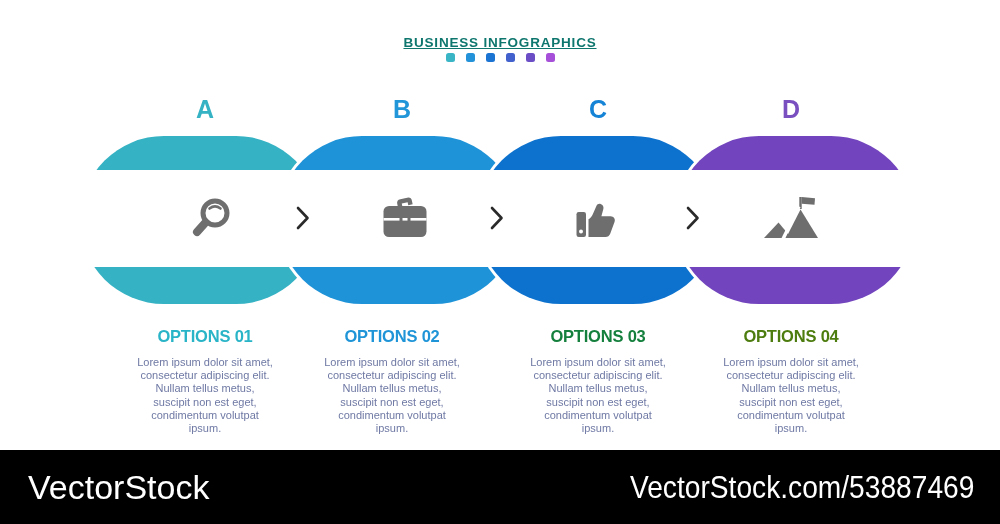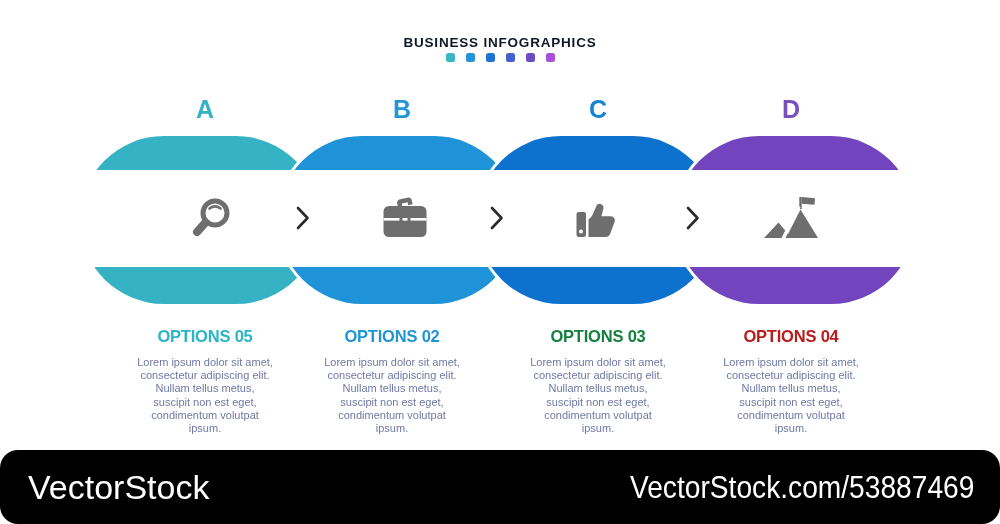--- a/index.html
+++ b/index.html
@@ -33,31 +33,31 @@
     text-align:center;
   }
   .col .opt-label { font-size:16.5px; font-weight:bold; letter-spacing:-0.2px; }
   .col .opt-desc {
     margin:10px auto 0; width:136px; font-size:11px; line-height:1.2;
   }
   
   .footer {
     position:absolute; left:0; bottom:0; width:100%; height:74px;
     display:flex; align-items:center; justify-content:space-between;
-    padding:0 26px 0 28px; box-sizing:border-box;border-radius:18px;
+    padding:0 26px 0 28px; box-sizing:border-box;
   }
   .brand { font-size:34px; letter-spacing:0; }
   .site-ref { font-size:32px; transform:scaleX(0.88); transform-origin:right center; }
 </style>
 </head>
 <body>
 
 <div class="canvas">
 
-  <div class="title" style="color: #0f172a;">BUSINESS INFOGRAPHICS</div>
+  <div class="title" style="color: #0f766e; text-decoration: underline;">BUSINESS INFOGRAPHICS</div>
   <div class="dots">
     <span class="dot" style="background: rgb(58, 181, 198);"></span>
     <span class="dot" style="background: rgb(36, 146, 216);"></span>
     <span class="dot" style="background: rgb(28, 116, 210);"></span>
     <span class="dot" style="background: rgb(67, 97, 205);"></span>
     <span class="dot" style="background: rgb(107, 78, 198);"></span>
     <span class="dot" style="background: rgb(166, 79, 216);"></span>
   </div>
 
   <div class="letter" style="left: 205px; color: rgb(53, 178, 195);">A</div>
@@ -121,33 +121,33 @@
     <svg width="58" height="44" viewBox="0 0 58 44">
       <rect x="36.3" y="1" width="2.4" height="12" fill="currentColor"></rect>
       <polygon points="38.7,1 52,2.3 51.5,8.8 38.7,7.8" fill="currentColor"></polygon>
       <polygon points="1,42 15.5,26.5 28.5,42" fill="currentColor"></polygon>
       <path d="M36,10.5 L19.5,44" stroke="#ffffff" stroke-width="3.5" fill="none"></path>
       <polygon points="23,42 37.5,13.5 55,42" fill="currentColor"></polygon>
     </svg>
   </div>
 
   <div class="col" style="left:205px">
-    <div class="opt-label" style="color: rgb(42, 180, 199);">OPTIONS 05</div>
+    <div class="opt-label" style="color: rgb(42, 180, 199);">OPTIONS 01</div>
     <div class="opt-desc" style="color: rgb(111, 121, 164);">Lorem ipsum dolor sit amet, consectetur adipiscing elit. Nullam tellus metus, suscipit non est eget, condimentum volutpat ipsum.</div>
   </div>
   <div class="col" style="left:392px">
     <div class="opt-label" style="color: rgb(31, 149, 216);">OPTIONS 02</div>
     <div class="opt-desc" style="color: rgb(111, 121, 164);">Lorem ipsum dolor sit amet, consectetur adipiscing elit. Nullam tellus metus, suscipit non est eget, condimentum volutpat ipsum.</div>
   </div>
   <div class="col" style="left:598px">
     <div class="opt-label" style="color: #15803d;">OPTIONS 03</div>
     <div class="opt-desc" style="color: rgb(111, 121, 164);">Lorem ipsum dolor sit amet, consectetur adipiscing elit. Nullam tellus metus, suscipit non est eget, condimentum volutpat ipsum.</div>
   </div>
   <div class="col" style="left:791px">
-    <div class="opt-label" style="color: #b91c1c;">OPTIONS 04</div>
+    <div class="opt-label" style="color: #4d7c0f;">OPTIONS 04</div>
     <div class="opt-desc" style="color: rgb(111, 121, 164);">Lorem ipsum dolor sit amet, consectetur adipiscing elit. Nullam tellus metus, suscipit non est eget, condimentum volutpat ipsum.</div>
   </div>
 
   <div class="footer" style="background: rgb(0, 0, 0);">
     <div class="brand" style="color: rgb(255, 255, 255);">VectorStock</div>
     <div class="site-ref" style="color: rgb(255, 255, 255);">VectorStock.com/53887469</div>
   </div>
 
 </div>
 

